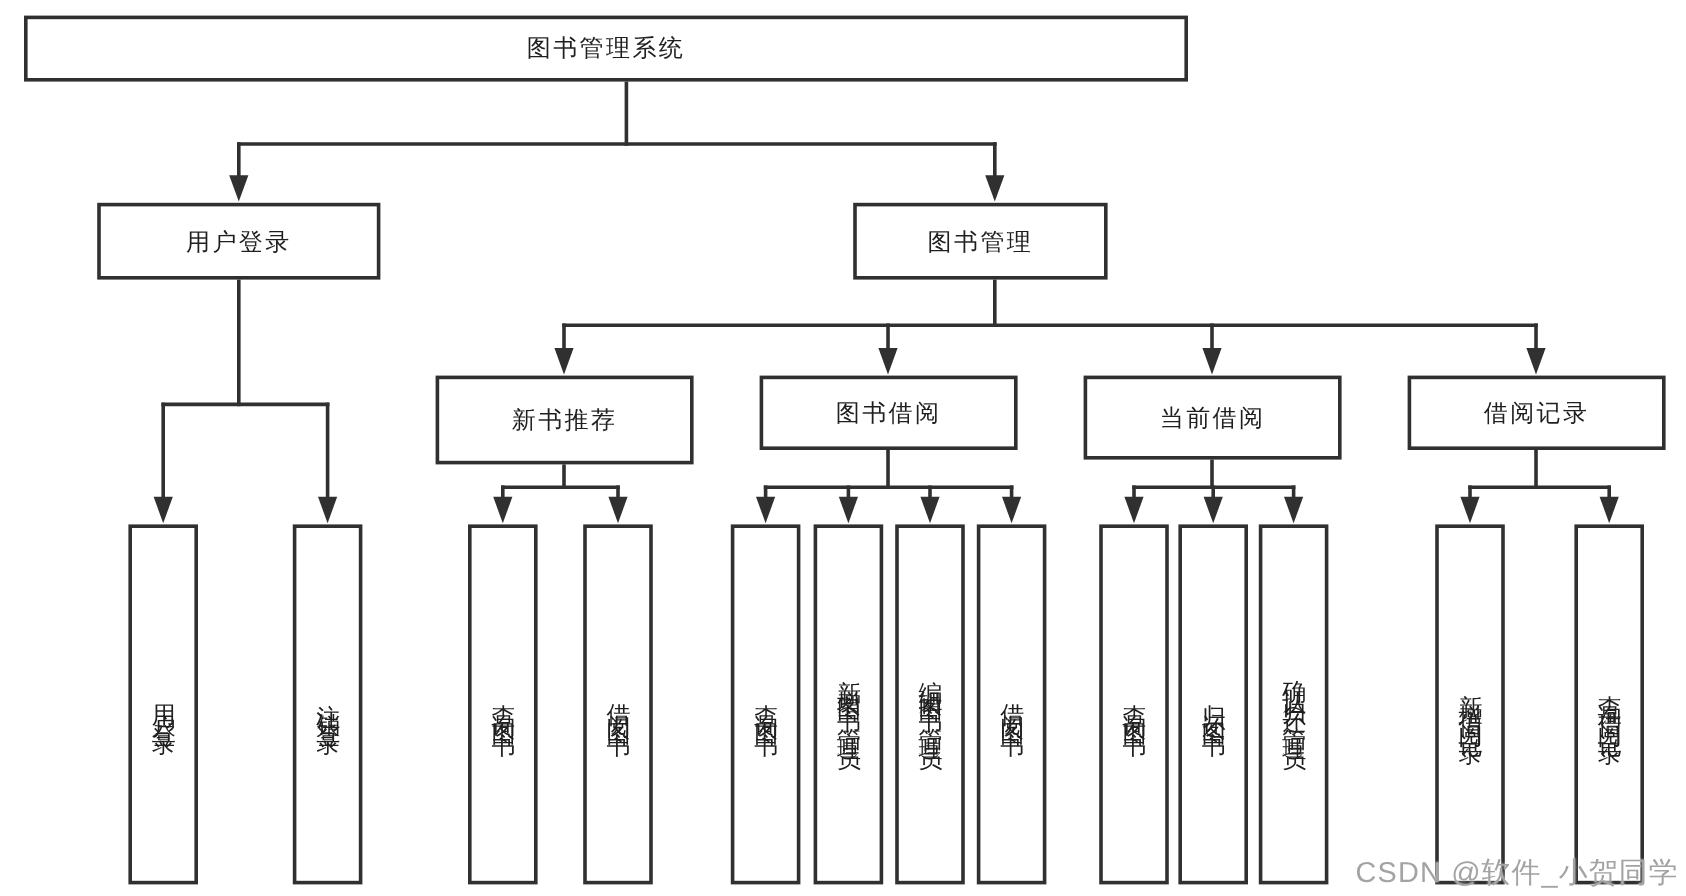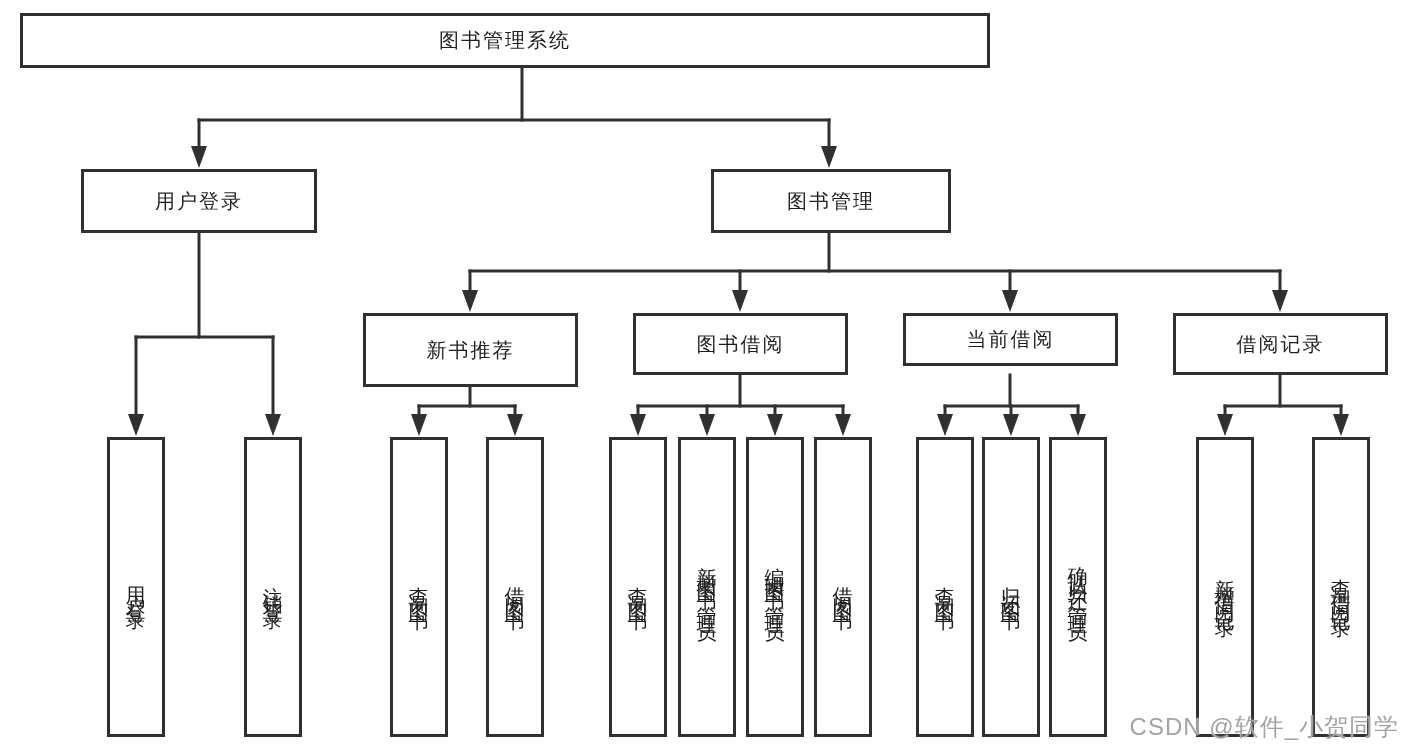--- a/index.html
+++ b/index.html
@@ -109,31 +109,31 @@
     <polygon class="head" points="1333,414 1349,414 1341,436"></polygon>
   </svg>
 
   <div class="hbox" style="left:20px;top:13px;width:970px;height:55px;">
     <span>图书管理系统</span>
   </div>
 
   <div class="hbox" style="left:81px;top:169px;width:236px;height:64px;">
     <span>用户登录</span>
   </div>
-  <div class="hbox" style="left:711px;top:169px;width:240px;height:64px;">
+  <div class="hbox" style="left:711px;top:169px;width:212px;height:64px;">
     <span>图书管理</span>
   </div>
 
   <div class="hbox" style="left:363px;top:313px;width:215px;height:74px;">
     <span>新书推荐</span>
   </div>
   <div class="hbox" style="left:633px;top:313px;width:215px;height:62px;">
     <span>图书借阅</span>
   </div>
-  <div class="hbox" style="left:903px;top:313px;width:215px;height:53px;">
+  <div class="hbox" style="left:903px;top:313px;width:215px;height:70px;">
     <span>当前借阅</span>
   </div>
   <div class="hbox" style="left:1173px;top:313px;width:215px;height:62px;">
     <span>借阅记录</span>
   </div>
 
   <div class="vbox" style="left:107px;">
     <span class="vlabel">用户登录</span>
   </div>
   <div class="vbox" style="left:244px;">

